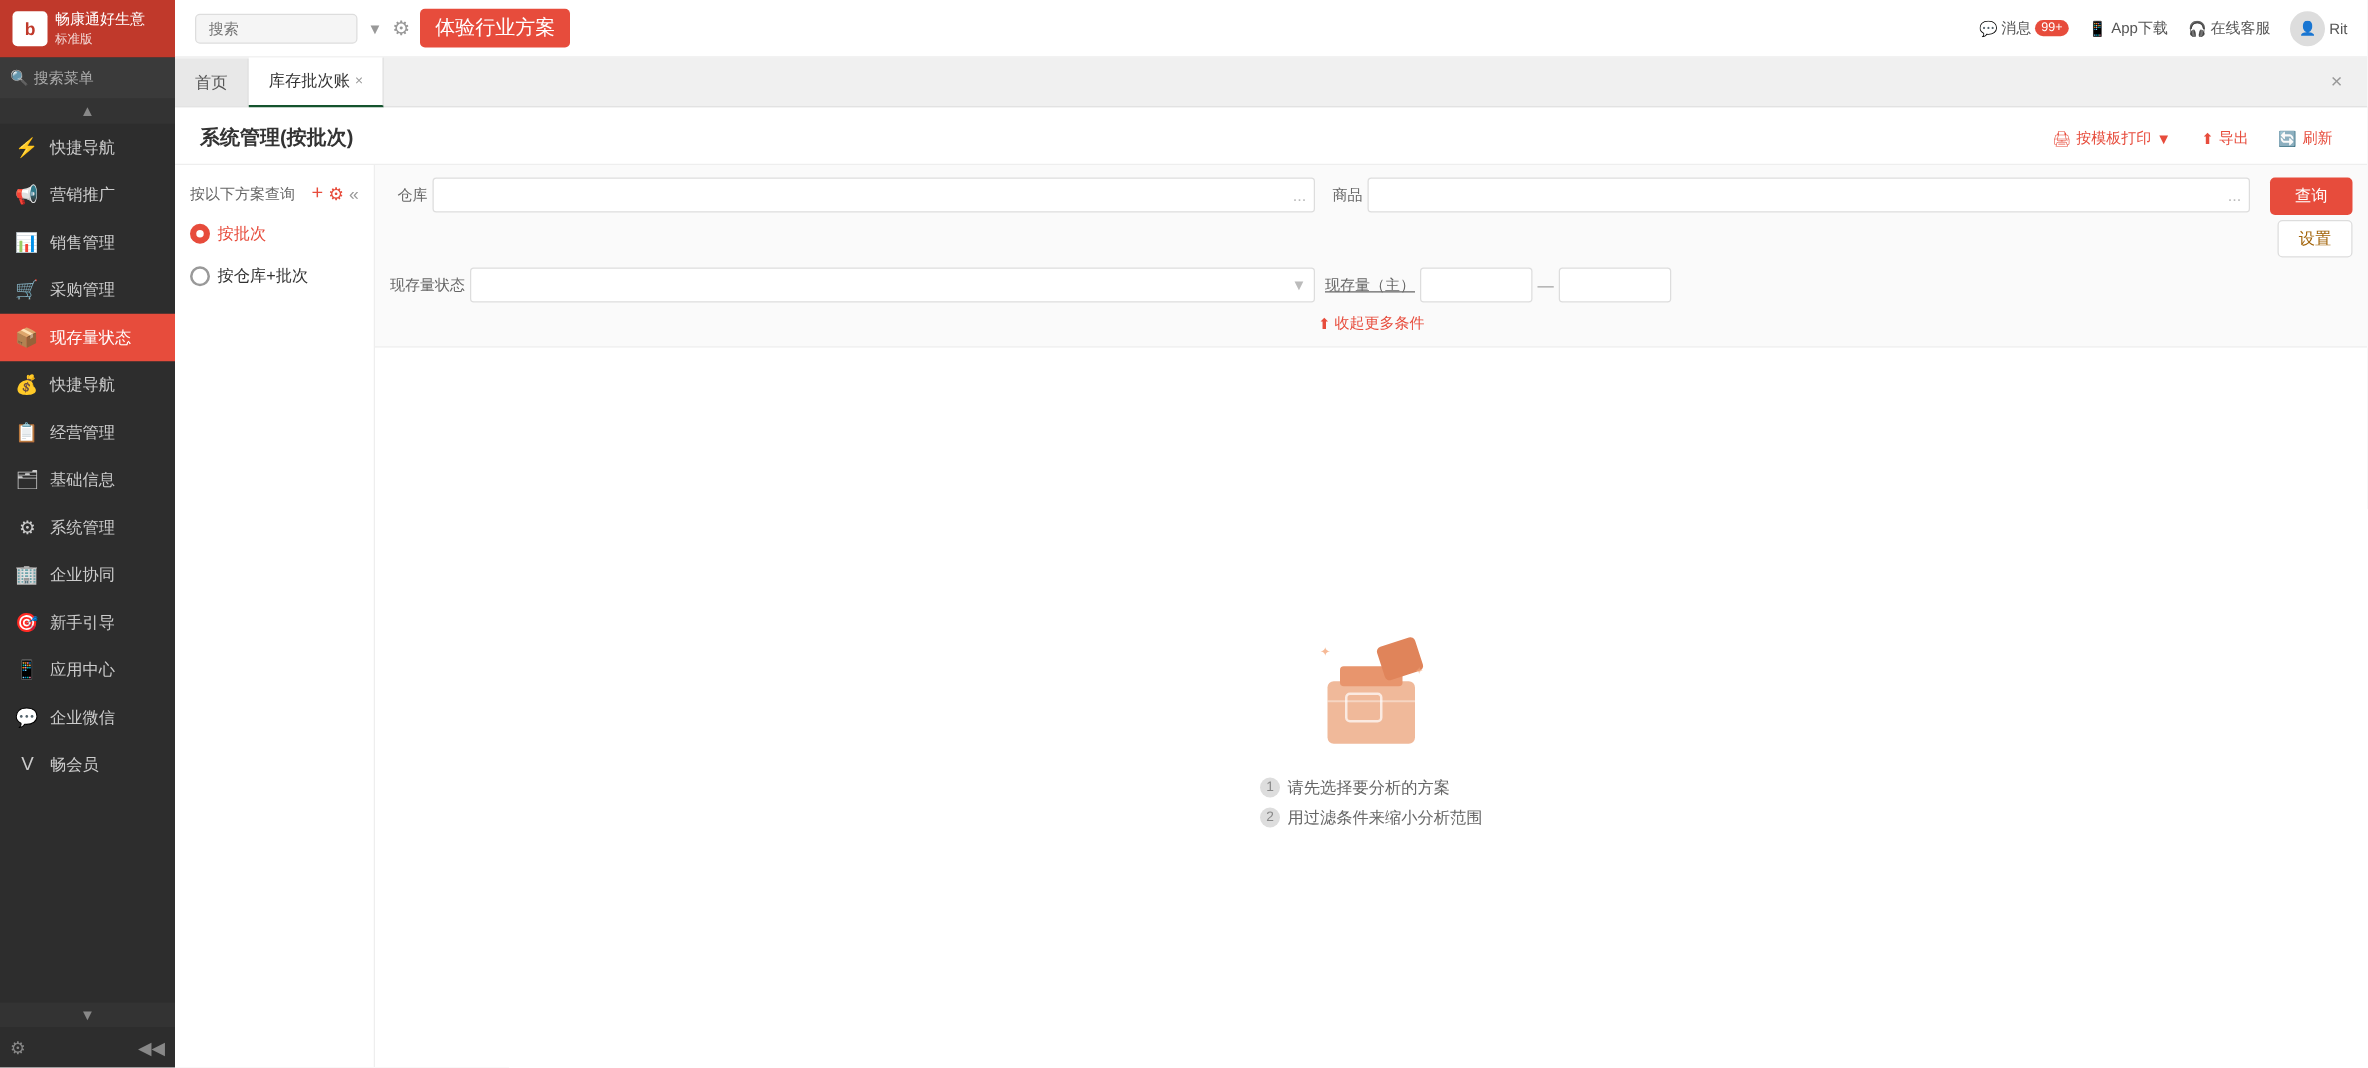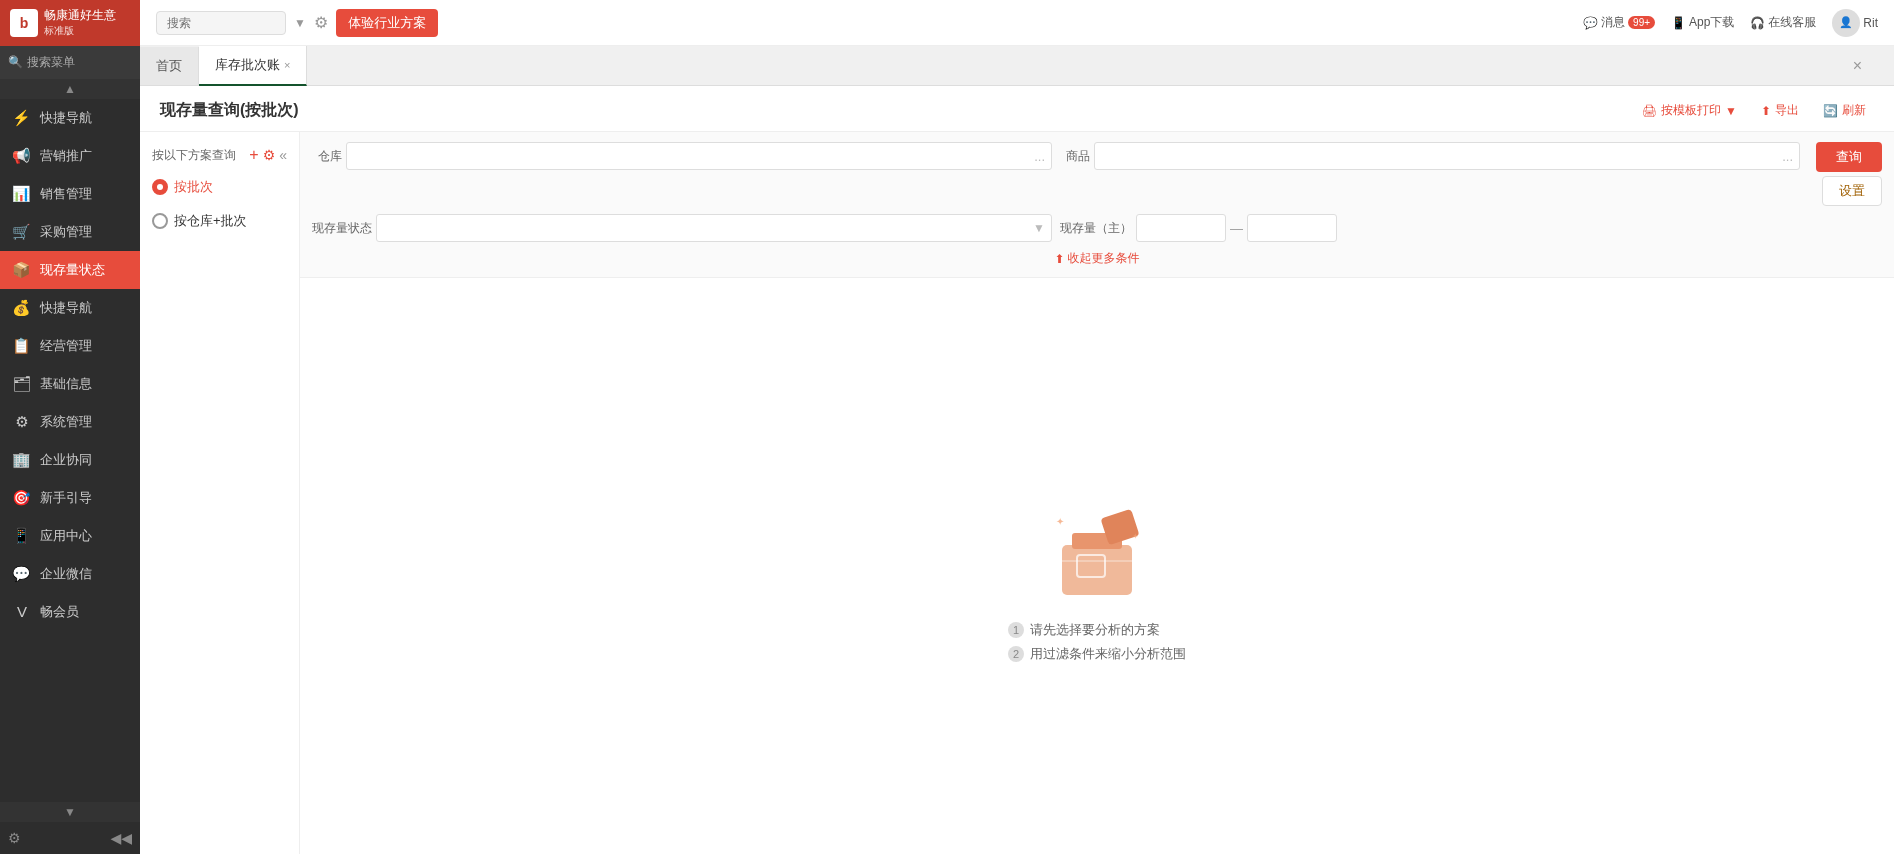--- a/index.html
+++ b/index.html
@@ -84,39 +84,39 @@
       font-size: 12px;
       width: 130px;
       color: #999;
     }
     .topbar-btn {
       background: #e74c3c;
       color: white;
       border: none;
       border-radius: 4px;
       padding: 5px 12px;
-      font-size: 13px;
+      font-size: 16px;
       cursor: pointer;
     }
     .topbar-right { display: flex; align-items: center; gap: 16px; color: #555; font-size: 12px; }
     .topbar-right-item { display: flex; align-items: center; gap: 3px; cursor: pointer; }
     .badge {
       background: #e74c3c;
       color: white;
       border-radius: 8px;
       padding: 1px 5px;
       font-size: 10px;
     }
     .user-avatar { width: 28px; height: 28px; border-radius: 50%; background: #ddd; display: flex; align-items: center; justify-content: center; font-size: 11px; color: #888; }
 
     
     .tabs-bar {
       background: #f0f0f0;
       display: flex; align-items: center;
-      padding: 0 16px 0 0;
+      padding: 0 4px 0 0;
       border-bottom: 1px solid #ddd;
       flex-shrink: 0;
     }
     .tab {
       padding: 10px 16px;
       font-size: 13px;
       cursor: pointer;
       color: #555;
       border-right: 1px solid #ddd;
       background: #e8e8e8;
@@ -368,21 +368,21 @@
       <span class="close-btn">×</span>
     </div>
     <div class="tab-close-area" style="flex:1;display:flex;align-items:center;justify-content:flex-end;">
       <button class="tab-x">×</button>
     </div>
   </div>
 
   <div class="content">
 
     <div class="page-header">
-      <div class="page-title">现存量查询(按批次)</div>
+      <div class="page-title">系统管理(按批次)</div>
       <div class="page-actions">
         <button class="action-btn red">
           <span>🖨</span>
           <span>按模板打印</span>
           <span>▼</span>
         </button>
         <button class="action-btn red">
           <span>⬆</span>
           <span>导出</span>
         </button>
@@ -442,21 +442,21 @@
             </div>
 
             <div style="display:flex;align-items:center;gap:4px;">
               <span style="font-size:12px;color:#666;white-space:nowrap;min-width:56px;text-align:right;">现存量状态</span>
               <div style="flex:1;display:flex;align-items:center;border:1px solid #ddd;border-radius:3px;background:white;height:28px;padding:0 4px;">
                 <input type="text" style="border: none; outline: none; flex: 1 1 0%; font-size: 12px; background: transparent;">
                 <span style="color:#bbb;font-size:12px;padding:0 2px;cursor:pointer;">▼</span>
               </div>
             </div>
             <div style="display:flex;align-items:center;gap:4px;">
-              <span style="font-size:12px;color:#666;white-space:nowrap;min-width:56px;text-align:left;">现存量（主）</span>
+              <span style="font-size:12px;color:#666;white-space:nowrap;min-width:56px;text-align:left;text-decoration:underline;">现存量（主）</span>
               <div style="display:flex;align-items:center;gap:4px;">
                 <div style="width:90px;height:28px;border:1px solid #ddd;border-radius:3px;background:white;">
                   <input type="text" style="border: none; outline: none; width: 100%; padding: 0px 6px; font-size: 12px; height: 100%; background: transparent;">
                 </div>
                 <span style="color:#999;font-size:13px;">—</span>
                 <div style="width:90px;height:28px;border:1px solid #ddd;border-radius:3px;background:white;">
                   <input type="text" style="border: none; outline: none; width: 100%; padding: 0px 6px; font-size: 12px; height: 100%; background: transparent;">
                 </div>
               </div>
             </div>

